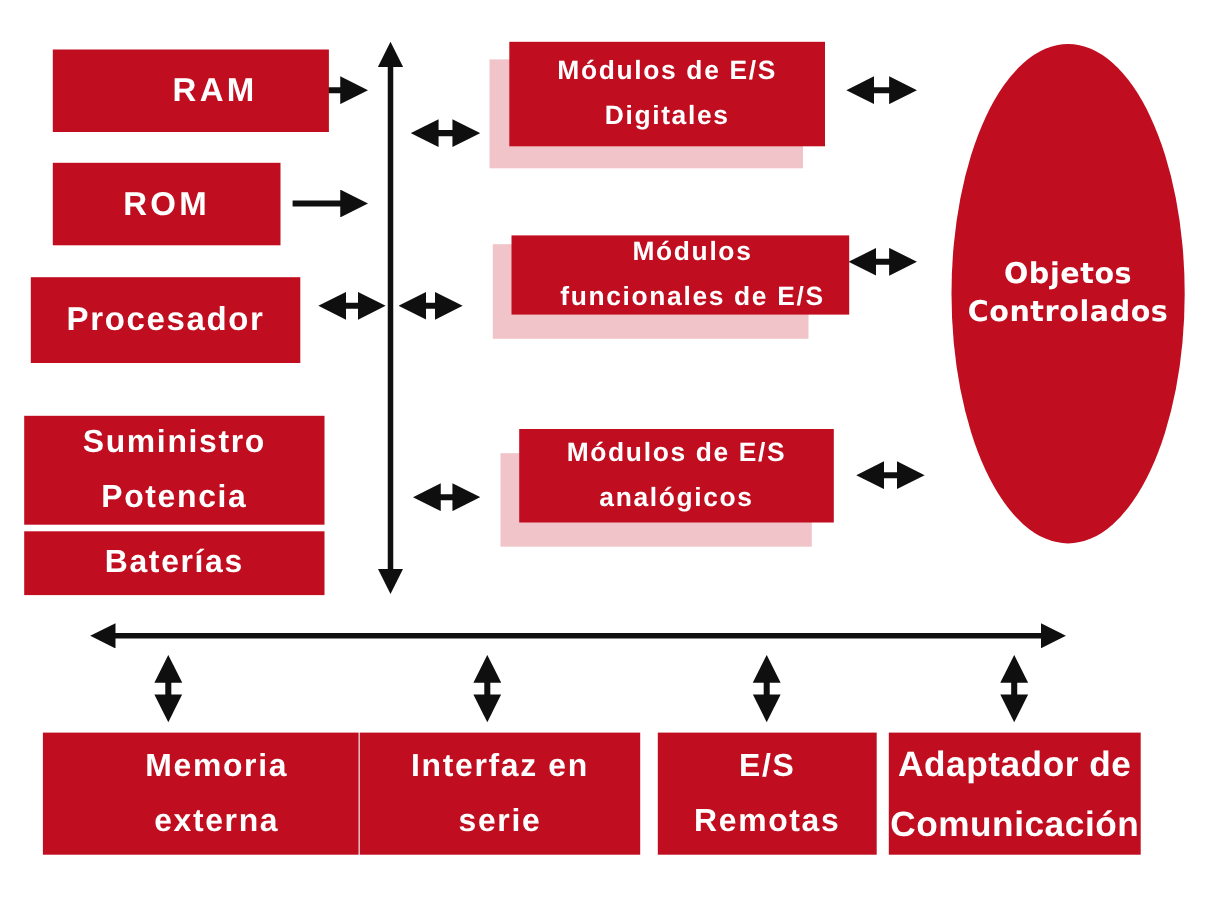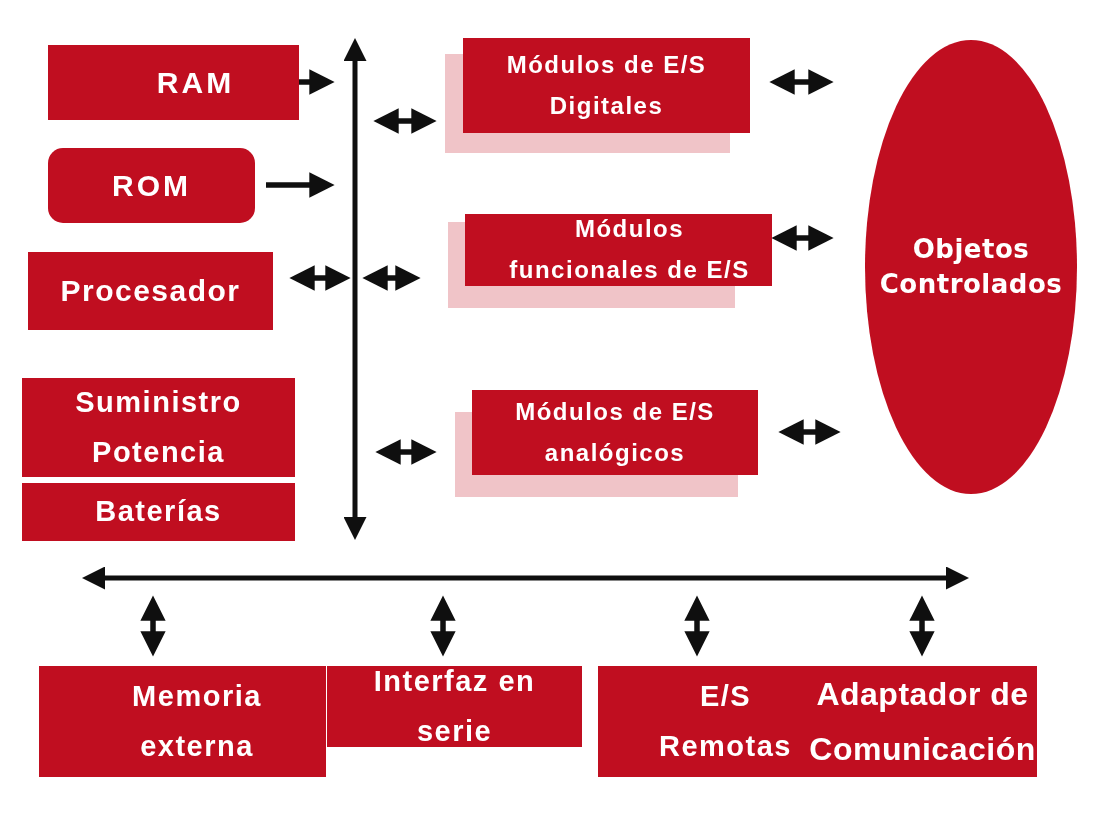--- a/index.html
+++ b/index.html
@@ -74,21 +74,21 @@
     <line x1="922" y1="602" x2="922" y2="650" stroke="#0f0f0f" stroke-width="5.5" marker-start="url(#ah)" marker-end="url(#ah)"></line>
   </svg>
 
   <div class="shadow" style="left:445px;top:54px;width:285px;height:99px;"></div>
   <div class="shadow" style="left:448px;top:222px;width:287px;height:86px;"></div>
   <div class="shadow" style="left:455px;top:412px;width:283px;height:85px;"></div>
 
   <div class="node fs30" style="left:48px;top:45px;width:207px;height:75px;letter-spacing:3px;padding-left:44px;">
     <span>RAM</span>
   </div>
-  <div class="node fs30" style="left:48px;top:148px;width:207px;height:75px;letter-spacing:3px;border-radius:15px;">
+  <div class="node fs30" style="left:48px;top:148px;width:207px;height:75px;letter-spacing:3px;">
     <span>ROM</span>
   </div>
   <div class="node fs30" style="left:28px;top:252px;width:245px;height:78px;">
     <span>Procesador</span>
   </div>
   <div class="node fs29" style="left:22px;top:378px;width:273px;height:99px;">
     <span>Suministro
 Potencia</span>
   </div>
   <div class="node fs29" style="left:22px;top:483px;width:273px;height:58px;">
@@ -110,25 +110,25 @@
 
   <div class="ellipse" style="left:865px;top:40px;width:212px;height:454px;">
     <span>Objetos
 Controlados</span>
   </div>
 
   <div class="node fs29" style="left:39px;top:666px;width:258px;height:111px;padding-left:29px;">
     <span>Memoria
 externa</span>
   </div>
-  <div class="node fs29" style="left:327px;top:666px;width:255px;height:81px;">
+  <div class="node fs29" style="left:327px;top:666px;width:255px;height:111px;">
     <span>Interfaz en
 serie</span>
   </div>
-  <div class="node fs29" style="left:598px;top:666px;width:199px;height:111px;padding-left:28px;">
+  <div class="node fs29" style="left:598px;top:666px;width:199px;height:111px;">
     <span>E/S
 Remotas</span>
   </div>
   <div class="node fs26b" style="left:808px;top:666px;width:229px;height:111px;letter-spacing:0.5px;">
     <span>Adaptador de
 Comunicación</span>
   </div>
 
 </div>
 

